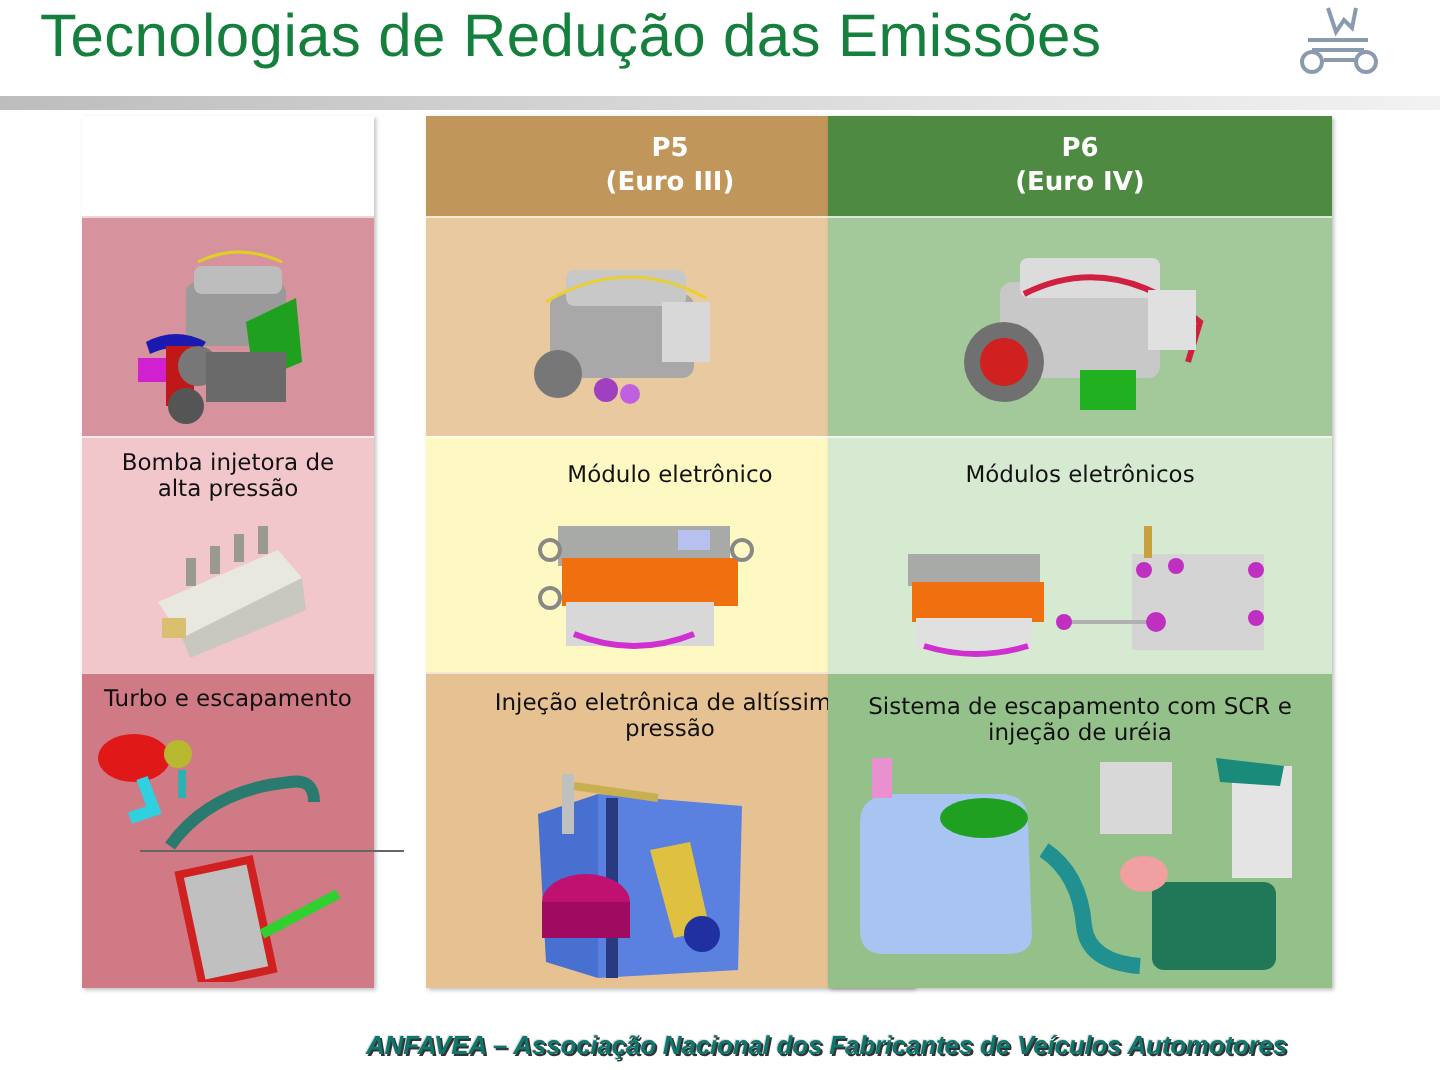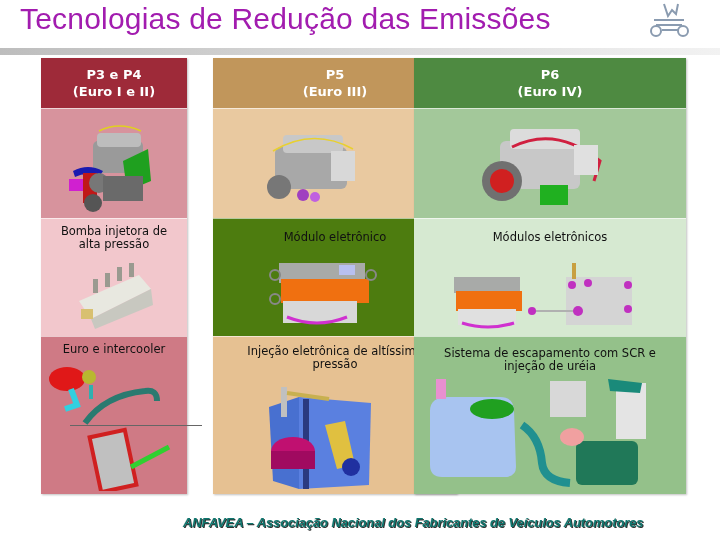--- a/index.html
+++ b/index.html
@@ -1,18 +1,18 @@
 <!DOCTYPE html>
 <html><head>
 <meta charset="utf-8">
 <style>
   html, body { margin:0; padding:0; }
   body { width:720px; height:535px; background:#ffffff; position:relative; overflow:hidden;
          font-family: "Liberation Sans", sans-serif; }
-  .title { position:absolute; left:20px; top:2px; font-size:30px; color:#a21caf; letter-spacing:0.2px;
+  .title { position:absolute; left:20px; top:2px; font-size:30px; color:#15803d; letter-spacing:0.2px;
            font-family:"Liberation Sans", sans-serif; white-space:nowrap; }
   .title-icon { position:absolute; left:648px; top:0px; width:44px; height:38px; }
   .title-bar { position:absolute; left:0; top:48px; width:720px; height:7px;
                background:linear-gradient(to right,#bdbdbd,#d9d9d9 50%,#f2f2f2); }
   .col { position:absolute; top:58px; box-shadow:1px 1px 2px rgba(0,0,0,0.25); }
   .col .hdr { position:absolute; left:0; right:0; top:0; height:50px; color:#fff; font-weight:bold;
               font-size:13px; line-height:17px; text-align:center; padding-top:8px; box-sizing:border-box;
               font-family:"DejaVu Sans", sans-serif; }
   .col .cell { position:absolute; left:0; right:0; box-sizing:border-box; border-top:1px solid rgba(255,255,255,0.6); }
   .cell .lbl { text-align:center; font-size:11.5px; line-height:13px; color:#111; padding-top:6px;
@@ -36,24 +36,20 @@
       <line x1="14" y1="30" x2="30" y2="30"></line>
       <circle cx="8" cy="31" r="5"></circle>
       <circle cx="35" cy="31" r="5"></circle>
     </g>
   </svg>
 </div>
 
 <div class="title-bar"></div>
 
 <div class="col" style="left:41px; width:146px; height:436px;">
-  <div class="hdr" style="background:#9e2a39;">
-    <div>P3 e P4</div>
-    <div>(Euro I e II)</div>
-  </div>
   <div class="cell" style="top:50px; height:110px; background:#d7939d;">
     <svg class="img" style="left:22px; top:12px;" width="100" height="92" viewBox="0 0 100 92">
       <rect x="30" y="20" width="50" height="32" rx="5" fill="#9a9a9a"></rect>
       <rect x="34" y="12" width="44" height="14" rx="4" fill="#bdbdbd"></rect>
       <path d="M60 40 L85 28 L88 60 L64 70 Z" fill="#1fa01f"></path>
       <path d="M10 50 Q25 42 40 50 L36 56 Q24 50 12 56 Z" fill="#1a1ab0"></path>
       <rect x="6" y="58" width="16" height="12" fill="#d020d0"></rect>
       <rect x="20" y="52" width="14" height="30" fill="#c01818"></rect>
       <circle cx="36" cy="62" r="10" fill="#777"></circle>
       <circle cx="30" cy="82" r="9" fill="#555"></circle>
@@ -69,21 +65,21 @@
       <g fill="#9a9a90">
           <rect x="24" y="18" width="5" height="14"></rect>
           <rect x="36" y="12" width="5" height="14"></rect>
           <rect x="48" y="6" width="5" height="14"></rect>
           <rect x="60" y="2" width="5" height="14"></rect>
         </g>
       <rect x="12" y="48" width="12" height="10" fill="#d8c070"></rect>
     </svg>
   </div>
   <div class="cell" style="top:278px; height:158px; background:#cf7a85;">
-    <div class="lbl">Euro e intercooler</div>
+    <div class="lbl">Turbo e escapamento</div>
     <svg class="img" style="left:4px; top:28px;" width="142" height="126" viewBox="0 0 142 126">
       <ellipse cx="22" cy="14" rx="18" ry="12" fill="#e01818"></ellipse>
       <circle cx="44" cy="12" r="7" fill="#b8b830"></circle>
       <path d="M26 24 L32 40 L20 44" stroke="#30d0e0" stroke-width="6" fill="none"></path>
       <path d="M46 20 L46 34" stroke="#30b0b0" stroke-width="4" fill="none"></path>
       <path d="M40 58 Q60 30 100 26 Q112 24 112 36" stroke="#2a7a70" stroke-width="6" fill="none"></path>
       <rect x="50" y="68" width="36" height="56" fill="#c0c0c0" stroke="#d02020" stroke-width="4" transform="rotate(-12 68 96)"></rect>
       <path d="M86 102 L124 82" stroke="#30d030" stroke-width="5"></path>
     </svg>
   </div>
@@ -98,21 +94,21 @@
     <svg class="img" style="left:40px; top:12px;" width="120" height="92" viewBox="0 0 120 92">
       <rect x="22" y="26" width="72" height="42" rx="6" fill="#a8a8a8"></rect>
       <rect x="30" y="14" width="60" height="18" rx="4" fill="#c8c8c8"></rect>
       <circle cx="26" cy="66" r="12" fill="#777"></circle>
       <rect x="78" y="30" width="24" height="30" fill="#d8d8d8"></rect>
       <path d="M20 30 Q60 6 100 28" stroke="#e8d030" stroke-width="1.5" fill="none"></path>
       <circle cx="50" cy="74" r="6" fill="#a040c0"></circle>
       <circle cx="62" cy="76" r="5" fill="#c060e0"></circle>
     </svg>
   </div>
-  <div class="cell" style="top:160px; height:118px; background:#4d7c0f;">
+  <div class="cell" style="top:160px; height:118px; background:#fef9c3;">
     <div class="lbl" style="padding-top:12px;">Módulo eletrônico</div>
     <svg class="img" style="left:54px; top:36px;" width="110" height="76" viewBox="0 0 110 76">
       <rect x="12" y="8" width="86" height="20" fill="#a8aaa8"></rect>
       <rect x="14" y="24" width="88" height="24" fill="#f07010"></rect>
       <rect x="16" y="46" width="74" height="22" fill="#d8d8d8"></rect>
       <path d="M20 62 Q50 74 80 62" stroke="#d030d0" stroke-width="3" fill="none"></path>
       <circle cx="8" cy="20" r="5" fill="none" stroke="#888" stroke-width="2"></circle>
       <circle cx="8" cy="44" r="5" fill="none" stroke="#888" stroke-width="2"></circle>
       <circle cx="104" cy="20" r="5" fill="none" stroke="#888" stroke-width="2"></circle>
       <rect x="72" y="10" width="16" height="10" fill="#b8c0f0"></rect>
@@ -127,21 +123,21 @@
       <ellipse cx="34" cy="66" rx="22" ry="14" fill="#c01070"></ellipse>
       <rect x="12" y="66" width="44" height="18" fill="#a00a60"></rect>
       <rect x="22" y="2" width="6" height="30" fill="#c0c0c0"></rect>
       <path d="M28 8 L70 14" stroke="#c8b050" stroke-width="4"></path>
       <path d="M66 40 L86 36 L96 80 L78 84 Z" fill="#e0c040"></path>
       <circle cx="92" cy="82" r="9" fill="#2030a0"></circle>
     </svg>
   </div>
 </div>
 
-<div class="col" style="left:414px; width:272px; height:436px;">
+<div class="col" style="left:414px; width:252px; height:436px;">
   <div class="hdr" style="background:#4e8a41;">
     <div>P6</div>
     <div>(Euro IV)</div>
   </div>
   <div class="cell" style="top:50px; height:110px; background:#a3c89a;">
     <svg class="img" style="left:52px; top:12px;" width="150" height="94" viewBox="0 0 150 94">
       <rect x="34" y="20" width="80" height="48" rx="6" fill="#c8c8c8"></rect>
       <rect x="44" y="8" width="70" height="20" rx="4" fill="#dcdcdc"></rect>
       <circle cx="36" cy="60" r="20" fill="#707070"></circle>
       <circle cx="36" cy="60" r="12" fill="#d02020"></circle>

